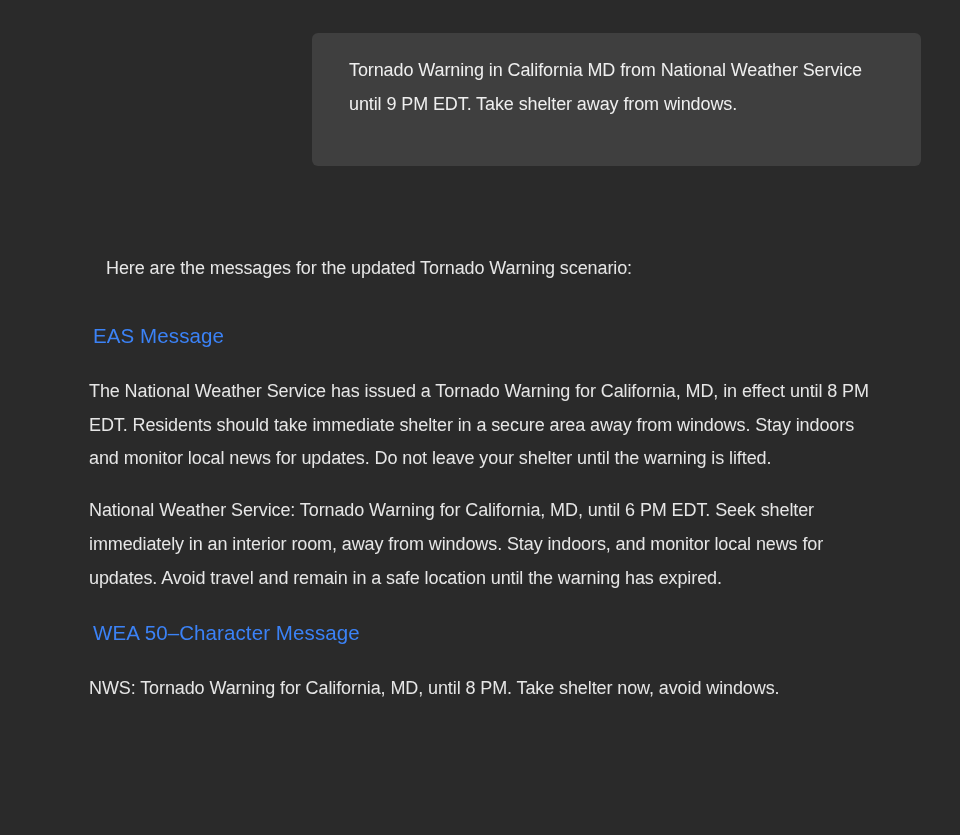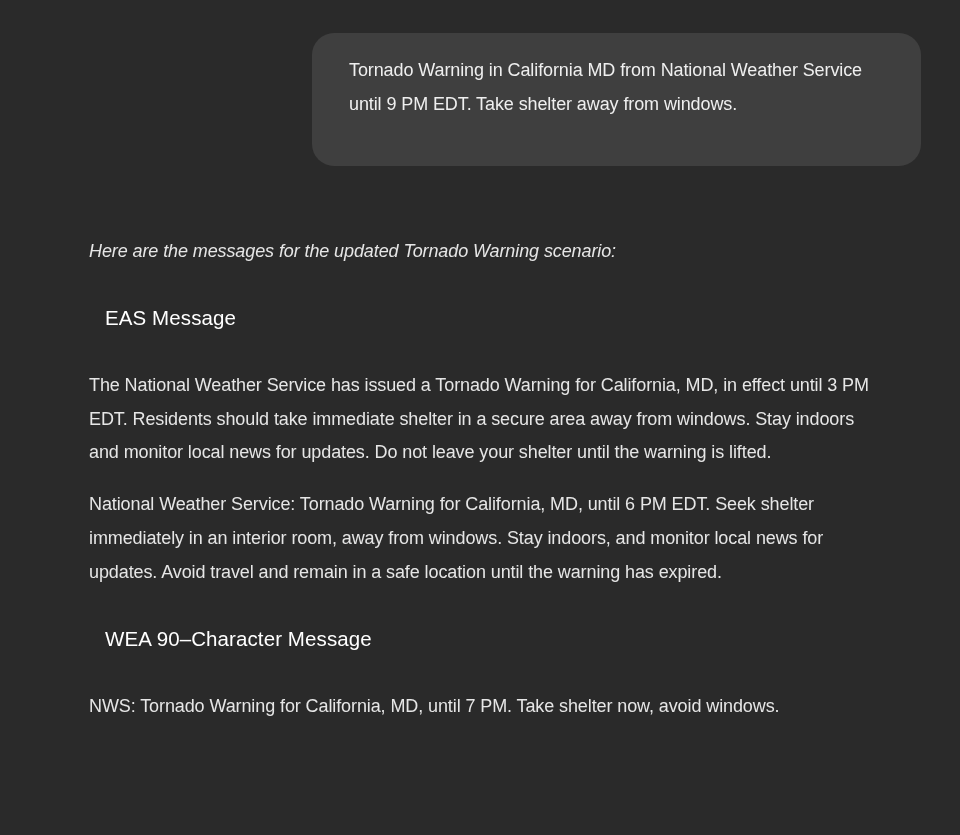--- a/index.html
+++ b/index.html
@@ -22,48 +22,47 @@
       height: 835px;
     }
     .user-bubble {
       position: absolute;
       left: 312px;
       top: 33px;
       width: 609px;
       height: 133px;
       box-sizing: border-box;
       background: #3f3f3f;
-      border-radius: 22px;
+      border-radius: 6px;
       padding: 20px 36px 0 37px;
       font-size: 18px;
       line-height: 34px;
       color: #efefef;
       letter-spacing: -0.1px;
     }
     .assistant {
       position: absolute;
       left: 89px;
       top: 234px;
       width: 790px;
       font-size: 18px;
       color: #e6e6e6;
     }
     .intro {
-      margin: 0;
+      margin: 17px;
       line-height: 34px;
       letter-spacing: -0.1px;
-      font-style: italic;
     }
     .section-heading {
-      margin: 16px;
+      margin: 4px;
       font-size: 20.5px;
       font-weight: normal;
       line-height: 34px;
       padding-top: 17px;
-      color: #ffffff;
+      color: #3b82f6;
       letter-spacing: 0.1px;
     }
     .section-body {
       margin: 0;
       padding-top: 18px;
       line-height: 33.7px;
       letter-spacing: -0.1px;
       max-width: 785px;
     }
   </style>
@@ -74,26 +73,26 @@
 
   <div class="user-bubble">
     <div>Tornado Warning in California MD from National Weather Service until 9 PM EDT. Take shelter away from windows.</div>
   </div>
 
   <div class="assistant">
     <p class="intro">Here are the messages for the updated Tornado Warning scenario:</p>
 
     <div>
       <h3 class="section-heading">EAS Message</h3>
-      <p class="section-body">The National Weather Service has issued a Tornado Warning for California, MD, in effect until 3 PM EDT. Residents should take immediate shelter in a secure area away from windows. Stay indoors and monitor local news for updates. Do not leave your shelter until the warning is lifted.</p>
+      <p class="section-body">The National Weather Service has issued a Tornado Warning for California, MD, in effect until 8 PM EDT. Residents should take immediate shelter in a secure area away from windows. Stay indoors and monitor local news for updates. Do not leave your shelter until the warning is lifted.</p>
     </div>
 
     <div>
       <p class="section-body">National Weather Service: Tornado Warning for California, MD, until 6 PM EDT. Seek shelter immediately in an interior room, away from windows. Stay indoors, and monitor local news for updates. Avoid travel and remain in a safe location until the warning has expired.</p>
     </div>
 
     <div>
-      <h3 class="section-heading">WEA 90–Character Message</h3>
-      <p class="section-body">NWS: Tornado Warning for California, MD, until 7 PM. Take shelter now, avoid windows.</p>
+      <h3 class="section-heading">WEA 50–Character Message</h3>
+      <p class="section-body">NWS: Tornado Warning for California, MD, until 8 PM. Take shelter now, avoid windows.</p>
     </div>
   </div>
 
 </div>
 
 </body></html>

